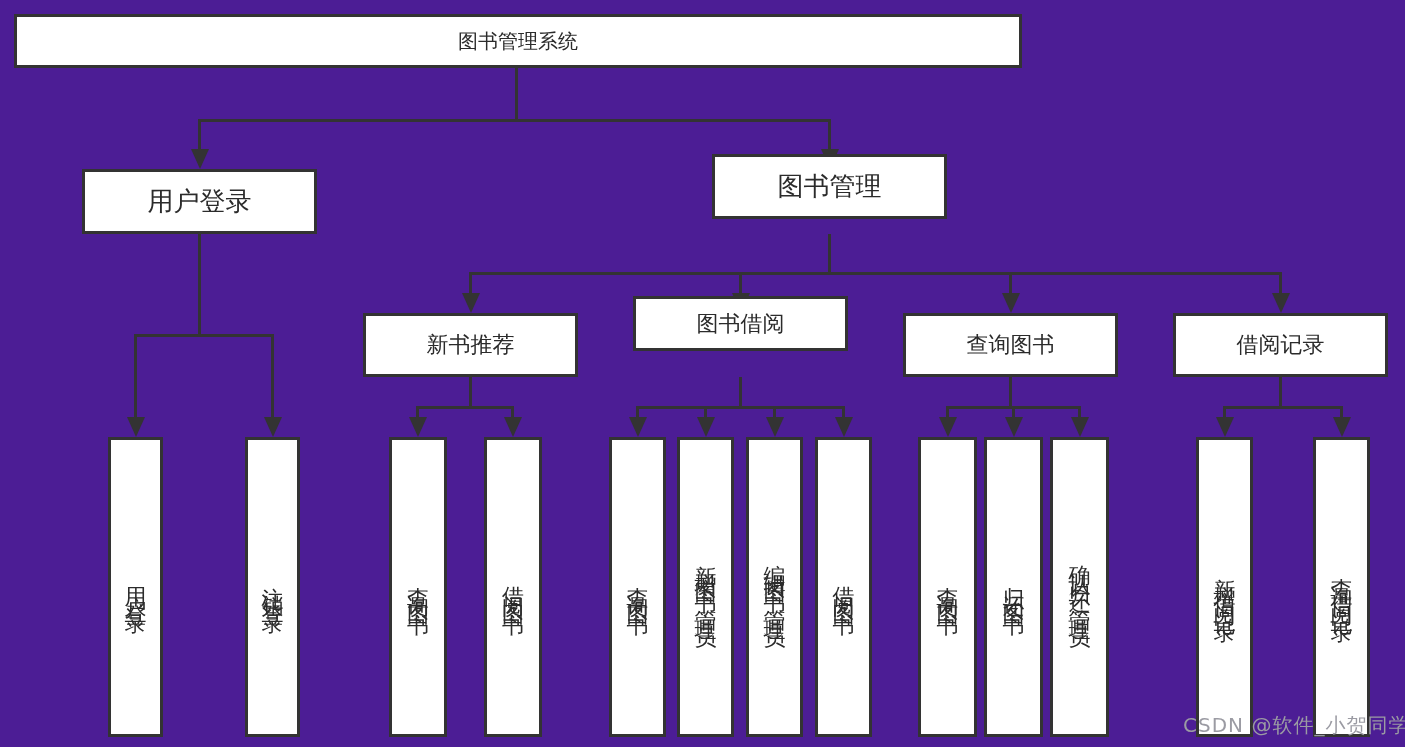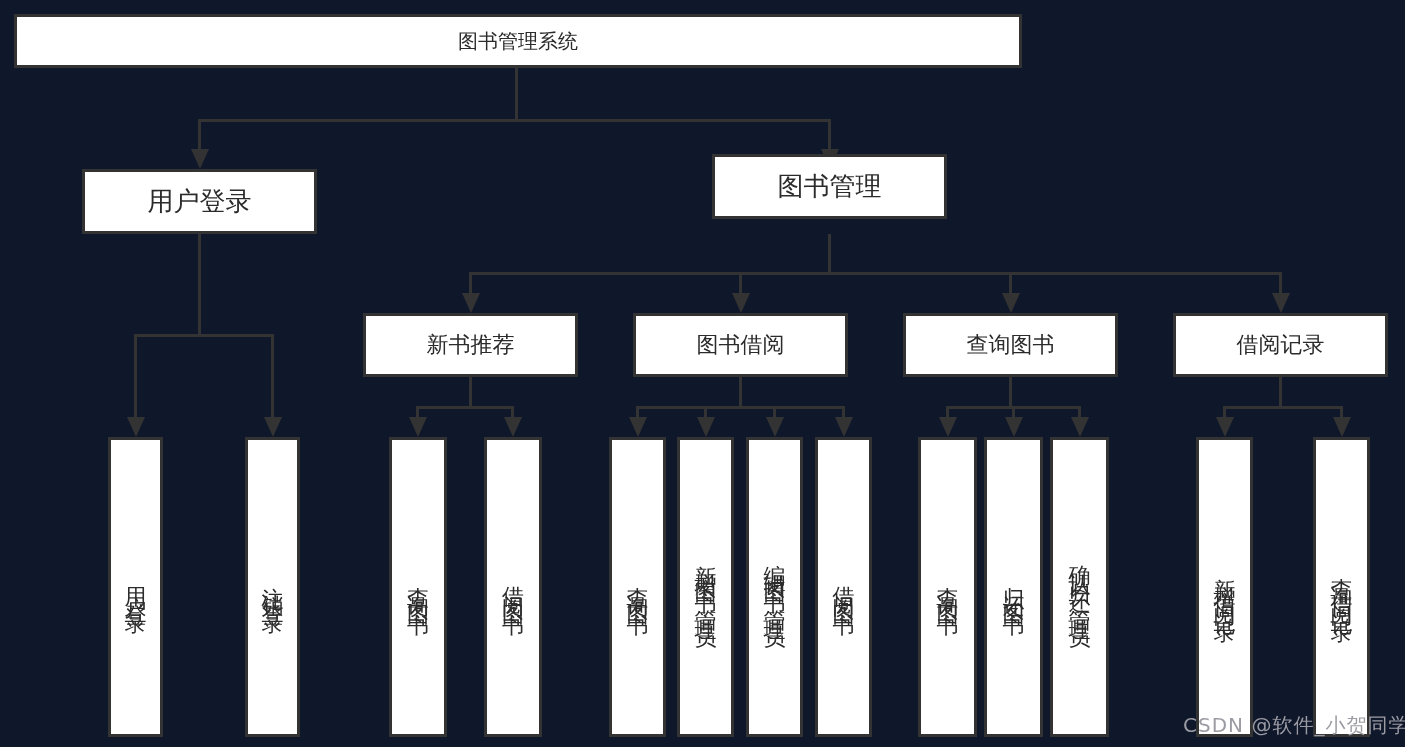--- a/index.html
+++ b/index.html
@@ -1,17 +1,17 @@
 <!DOCTYPE html>
 <html><head>
 <meta charset="utf-8">
 <style>
   html,body{margin:0;padding:0;background:#ffffff;}
   .canvas{
-    position:relative;width:1405px;height:747px;background:#0f172a;overflow:hidden;
+    position:relative;width:1405px;height:747px;background:#4c1d95;overflow:hidden;
     font-family:"DejaVu Sans",sans-serif;
   }
   .hnode{
     position:absolute;box-sizing:border-box;border:3px solid #333333;background:#ffffff;
     display:flex;align-items:center;justify-content:center;color:#2b2b2b;z-index:2;
   }
   .vnode{
     position:absolute;box-sizing:border-box;border:3px solid #333333;background:#ffffff;
     top:437px;height:300px;display:flex;align-items:center;justify-content:center;
     color:#2b2b2b;z-index:2;
@@ -47,21 +47,21 @@
   <div class="hnode f26" style="left:82px;top:169px;width:235px;height:65px">
     <span>用户登录</span>
   </div>
   <div class="hnode f26" style="left:712px;top:154px;width:235px;height:65px">
     <span>图书管理</span>
   </div>
 
   <div class="hnode f22" style="left:363px;top:313px;width:215px;height:64px">
     <span>新书推荐</span>
   </div>
-  <div class="hnode f22" style="left:633px;top:313px;width:215px;height:64px">
+  <div class="hnode f22" style="left:633px;top:296px;width:215px;height:55px">
     <span>图书借阅</span>
   </div>
   <div class="hnode f22" style="left:903px;top:313px;width:215px;height:64px">
     <span>查询图书</span>
   </div>
   <div class="hnode f22" style="left:1173px;top:313px;width:215px;height:64px">
     <span>借阅记录</span>
   </div>
 
   <div class="vnode" style="left:108px;width:55px">

